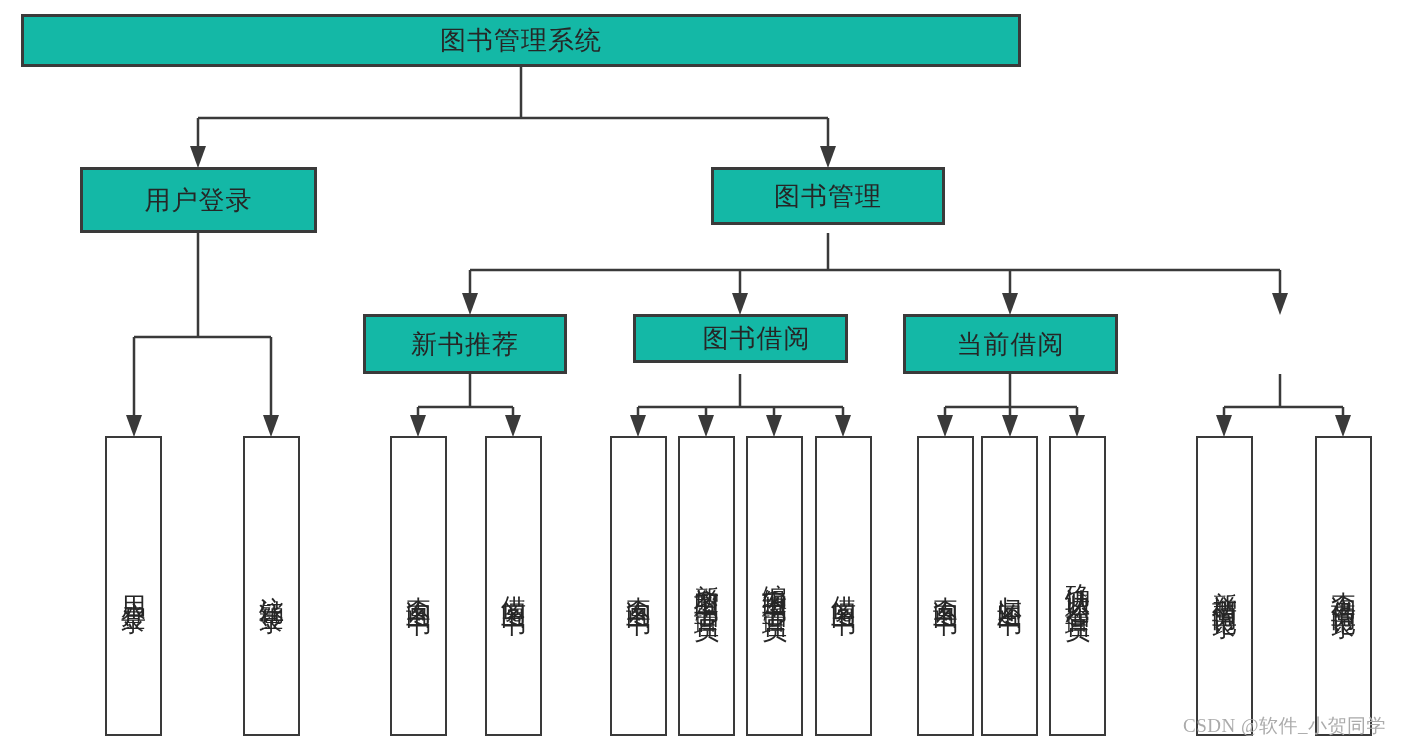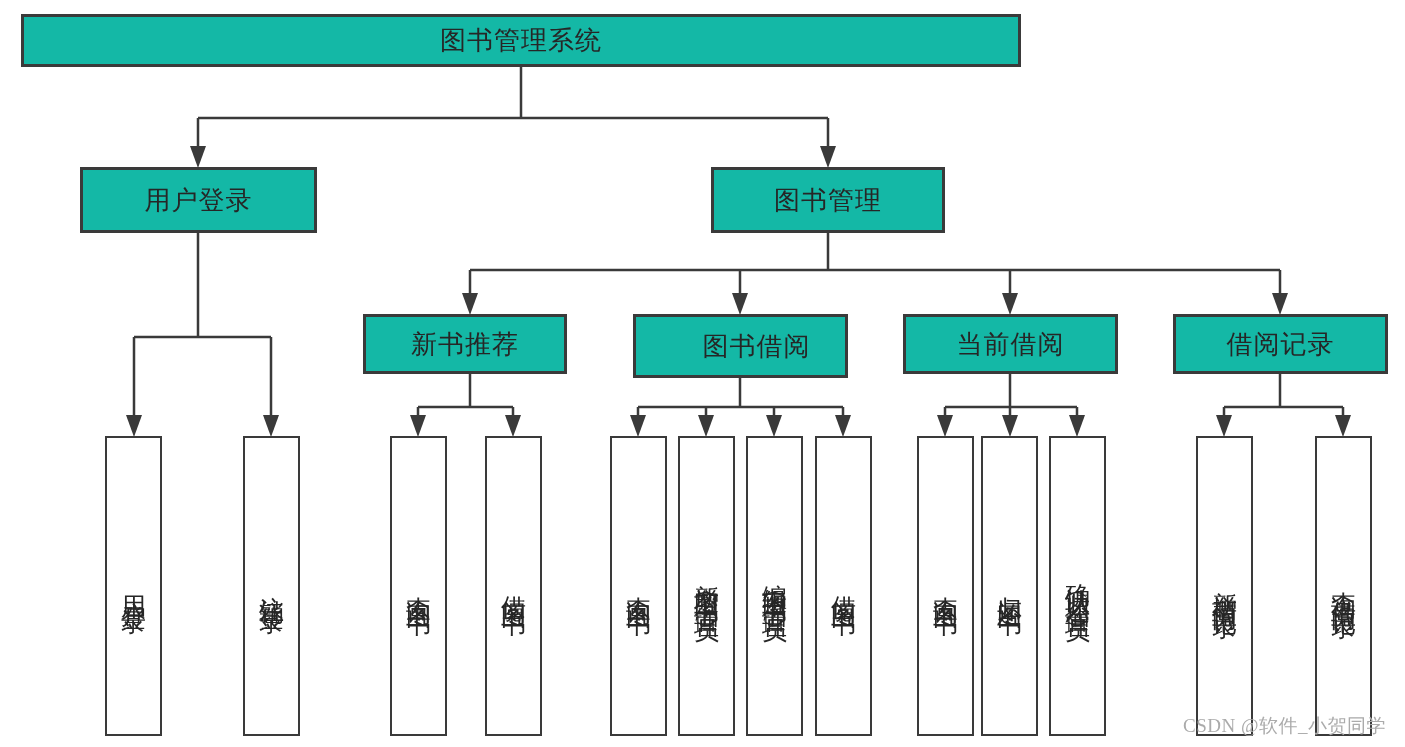--- a/index.html
+++ b/index.html
@@ -90,26 +90,25 @@
     <g>
       <path d="M1280 374 V407 M1224 407 H1343 M1224 407 V418 M1343 407 V418"></path>
       <polygon points="1216,415 1232,415 1224,437"></polygon>
       <polygon points="1335,415 1351,415 1343,437"></polygon>
     </g>
   </svg>
 
   <div class="box" style="left:21px;top:14px;width:1000px;height:53px;">图书管理系统</div>
 
   <div class="box" style="left:80px;top:167px;width:237px;height:66px;">用户登录</div>
-  <div class="box" style="left:711px;top:167px;width:234px;height:66px;">图书管理</div>
+  <div class="box" style="left:711px;top:167px;width:234px;height:58px;">图书管理</div>
 
   <div class="box" style="left:363px;top:314px;width:204px;height:60px;">新书推荐</div>
-  <div class="box" style="left:633px;top:314px;width:215px;height:64px;padding-left:32px;">图书借阅</div>
+  <div class="box" style="left:633px;top:314px;width:215px;height:49px;padding-left:32px;">图书借阅</div>
   <div class="box" style="left:903px;top:314px;width:215px;height:60px;">当前借阅</div>
-  <div class="box" style="left:1173px;top:314px;width:215px;height:60px;">借阅记录</div>
 
   <div class="leaf" style="left:105px;">用户登录</div>
   <div class="leaf" style="left:243px;">注销登录</div>
 
   <div class="leaf" style="left:390px;">查询图书</div>
   <div class="leaf" style="left:485px;">借阅图书</div>
 
   <div class="leaf" style="left:610px;">查询图书</div>
   <div class="leaf" style="left:678px;">新增图书（管理员）</div>
   <div class="leaf" style="left:746px;">编辑图书（管理员）</div>

